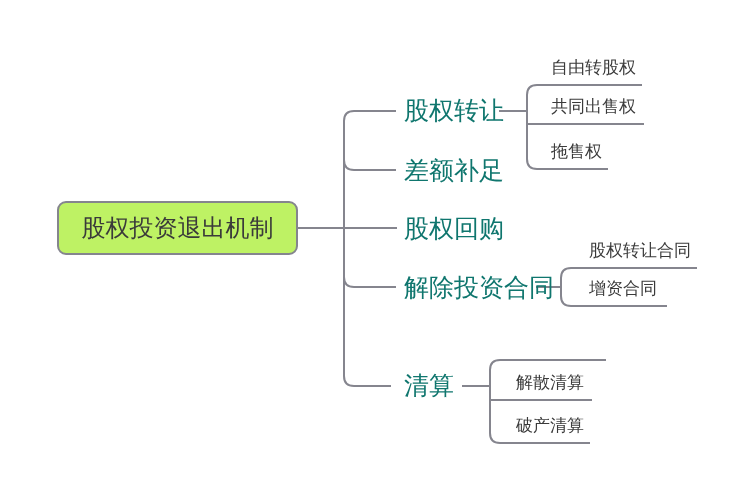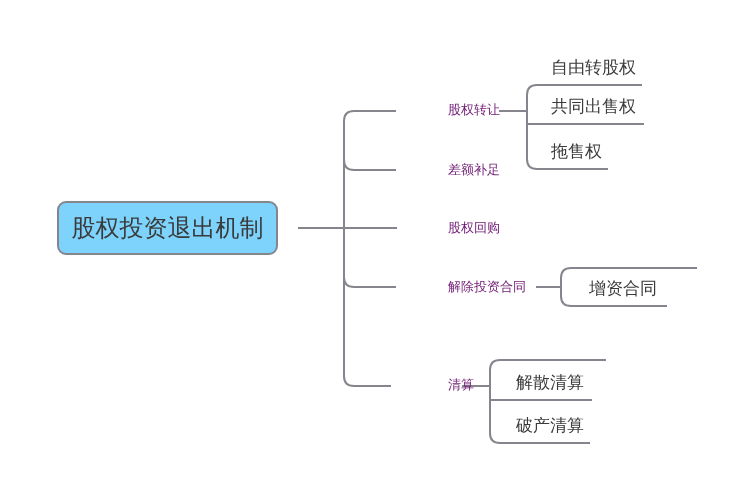--- a/index.html
+++ b/index.html
@@ -17,40 +17,39 @@
     width: 748px; height: 500px;
   }
   .connector-layer path {
     fill: none;
     stroke: #85858e;
     stroke-width: 2;
   }
   .root-node {
     position: absolute;
     left: 57px; top: 201px;
-    width: 221px; height: 54px;
+    width: 241px; height: 54px;
     box-sizing: border-box;
     border: 2px solid #85858e;
     border-radius: 9px;
-    background: #7dd3fc;
+    background: #bef264;
     display: flex;
     align-items: center;
     justify-content: center;
     font-size: 24px;
     color: #3a3a3a;
     white-space: nowrap;
   }
   .branch-label {
     position: absolute;
     height: 24px;
     line-height: 24px;
-    font-size: 13px;
-    color: #701a75;
+    font-size: 25px;
+    color: #0f766e;
     white-space: nowrap;
-    margin-left: 44px;
   }
   .leaf-label {
     position: absolute;
     height: 22px;
     line-height: 22px;
     font-size: 17px;
     color: #3a3a3a;
     white-space: nowrap;
     font-family: Liberation Serif, serif;
   }
@@ -82,18 +81,19 @@
   <div class="branch-label" style="left:404px; top:98px;">股权转让</div>
   <div class="branch-label" style="left:404px; top:158px;">差额补足</div>
   <div class="branch-label" style="left:404px; top:216px;">股权回购</div>
   <div class="branch-label" style="left:404px; top:275px;">解除投资合同</div>
   <div class="branch-label" style="left:404px; top:373px;">清算</div>
 
   <div class="leaf-label" style="left:551px; top:57px;">自由转股权</div>
   <div class="leaf-label" style="left:551px; top:96px;">共同出售权</div>
   <div class="leaf-label" style="left:551px; top:141px;">拖售权</div>
 
+  <div class="leaf-label" style="left:589px; top:240px;">股权转让合同</div>
   <div class="leaf-label" style="left:589px; top:278px;text-align:right;">增资合同</div>
 
   <div class="leaf-label" style="left:516px; top:372px;">解散清算</div>
   <div class="leaf-label" style="left:516px; top:415px;">破产清算</div>
 
 </div>
 
 </body></html>

